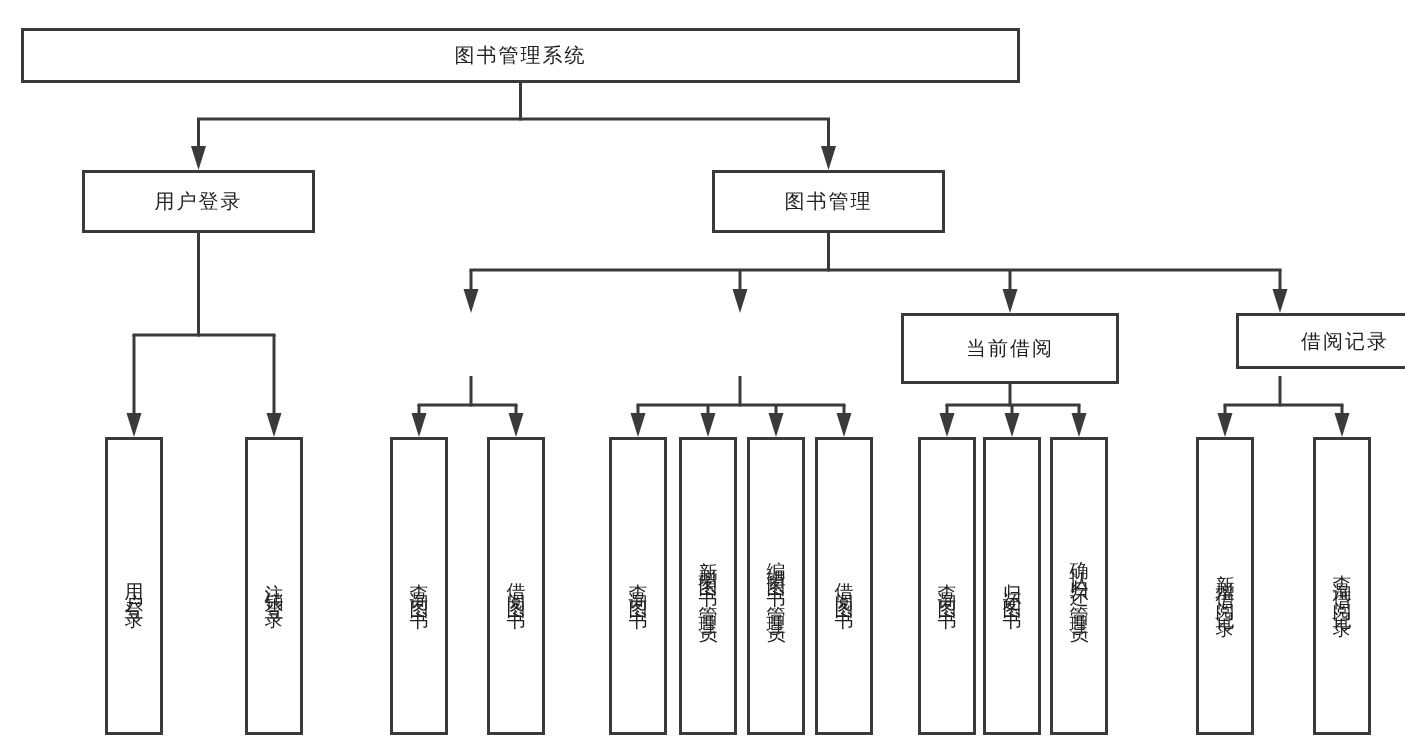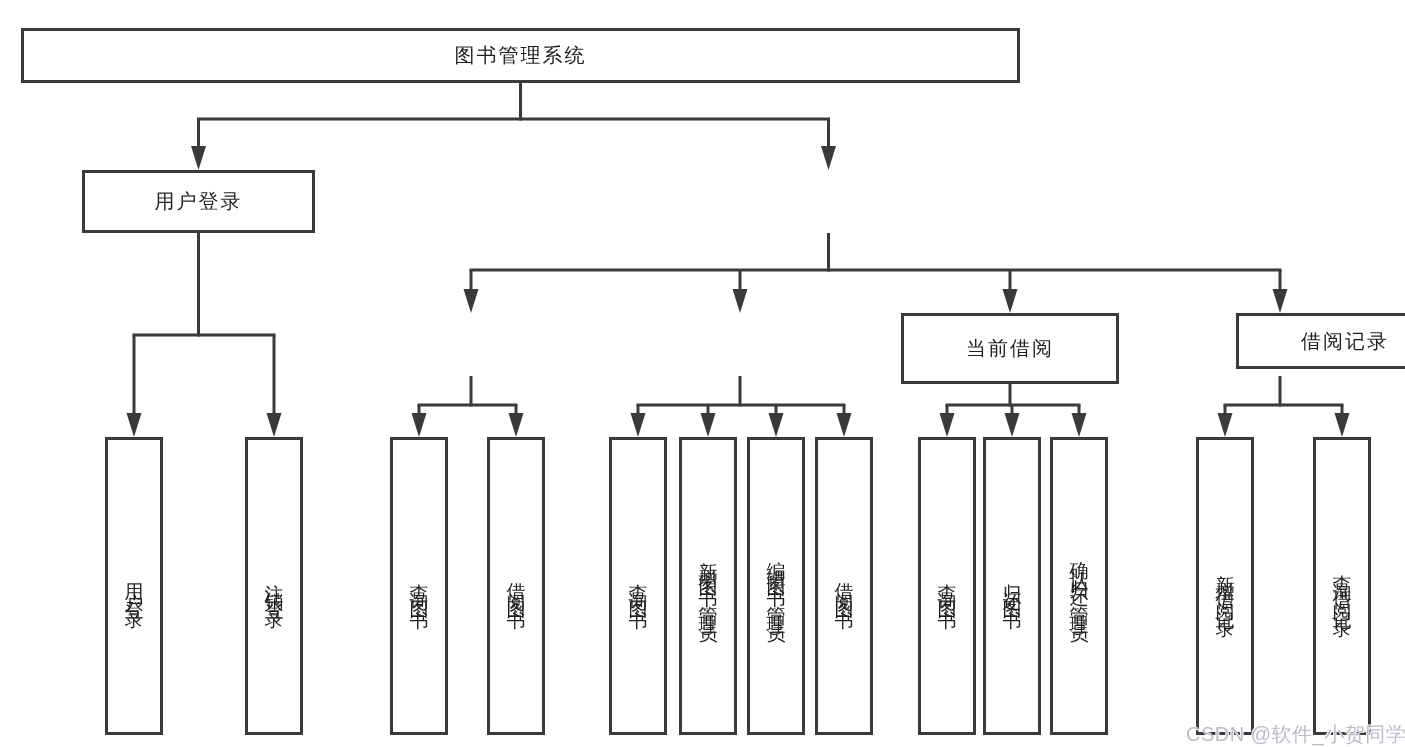--- a/index.html
+++ b/index.html
@@ -131,20 +131,21 @@
       <polygon points="1012,437 1004.5,413 1019.5,413"></polygon>
       <polygon points="1079,437 1071.5,413 1086.5,413"></polygon>
       <polygon points="1225,437 1217.5,413 1232.5,413"></polygon>
       <polygon points="1342,437 1334.5,413 1349.5,413"></polygon>
     </g>
   </svg>
 
   <div class="box" style="left:21px; top:22px; width:999px; height:55px;margin-top:6px;">图书管理系统</div>
 
   <div class="box" style="left:82px; top:170px; width:233px; height:63px;">用户登录</div>
+  <div class="box" style="left:712px; top:170px; width:233px; height:63px;">图书管理</div>
 
   <div class="box" style="left:901px; top:313px; width:218px; height:71px;">当前借阅</div>
   <div class="box" style="left:1236px; top:313px; width:218px; height:56px;">借阅记录</div>
 
   <div class="box leaf" style="left:105px; top:437px; width:58px; height:298px;">
     <span class="vtext">用户登录</span>
   </div>
   <div class="box leaf" style="left:245px; top:437px; width:58px; height:298px;">
     <span class="vtext">注销登录</span>
   </div>
@@ -179,14 +180,13 @@
     <span class="vtext">确认归还（管理员）</span>
   </div>
 
   <div class="box leaf" style="left:1196px; top:437px; width:58px; height:298px;">
     <span class="vtext">新增借阅记录</span>
   </div>
   <div class="box leaf" style="left:1313px; top:437px; width:58px; height:298px;">
     <span class="vtext">查询借阅记录</span>
   </div>
 
-  <div class="watermark">CSDN @软件_小贺同学</div>
 </div>
 
 </body></html>

